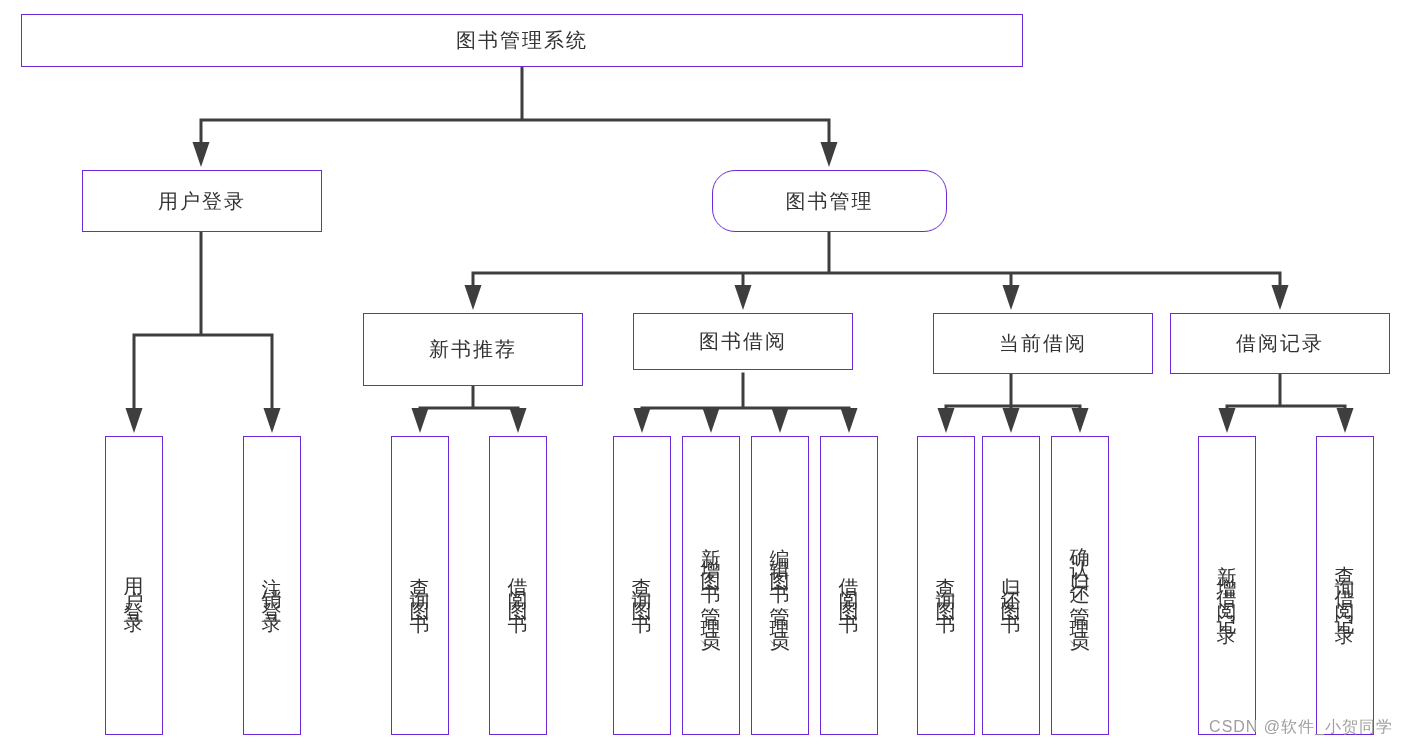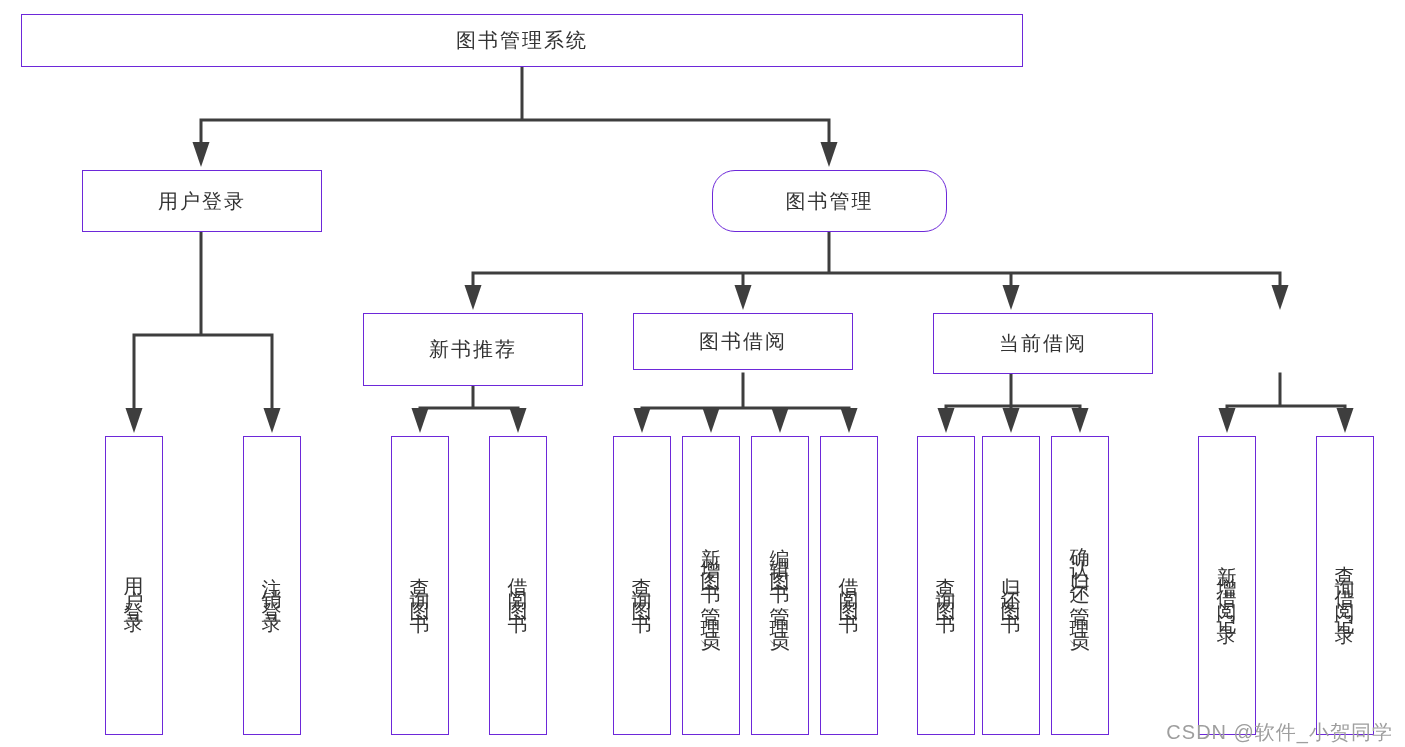--- a/index.html
+++ b/index.html
@@ -18,22 +18,22 @@
   }
   .vbox{letter-spacing:0;}
   .vbox .vtext{
     writing-mode:vertical-rl;
     line-height:1;
     letter-spacing:12px;
     font-size:20px;
     color:#333333;
   }
   .watermark{
-    position:absolute;right:12px;bottom:1px;
-    font-size:20px;color:#9e9e9e;letter-spacing:1px;
+    position:absolute;right:12px;bottom:9px;
+    font-size:16px;color:#9e9e9e;letter-spacing:1px;
     z-index:5;white-space:nowrap;text-align:right;
   }
 </style>
 </head>
 <body>
 
 <div class="stage">
 
   <svg width="1405" height="747" viewBox="0 0 1405 747">
     <g stroke="#3e3e3e" stroke-width="3" fill="none" stroke-linecap="square">
@@ -82,20 +82,23 @@
 
   <div class="box" style="left:363px;top:313px;width:220px;height:73px;">
     <span>新书推荐</span>
   </div>
   <div class="box" style="left:633px;top:313px;width:220px;height:57px;">
     <span>图书借阅</span>
   </div>
   <div class="box" style="left:901px;top:313px;width:220px;height:61px;margin-left:32px;">
     <span>当前借阅</span>
   </div>
+  <div class="box" style="left:1170px;top:313px;width:220px;height:61px;">
+    <span>借阅记录</span>
+  </div>
 
   <div class="box vbox" style="left:105px;top:436px;width:58px;height:299px;">
     <span class="vtext">用户登录</span>
   </div>
   <div class="box vbox" style="left:243px;top:436px;width:58px;height:299px;">
     <span class="vtext">注销登录</span>
   </div>
 
   <div class="box vbox" style="left:391px;top:436px;width:58px;height:299px;">
     <span class="vtext">查询图书</span>

